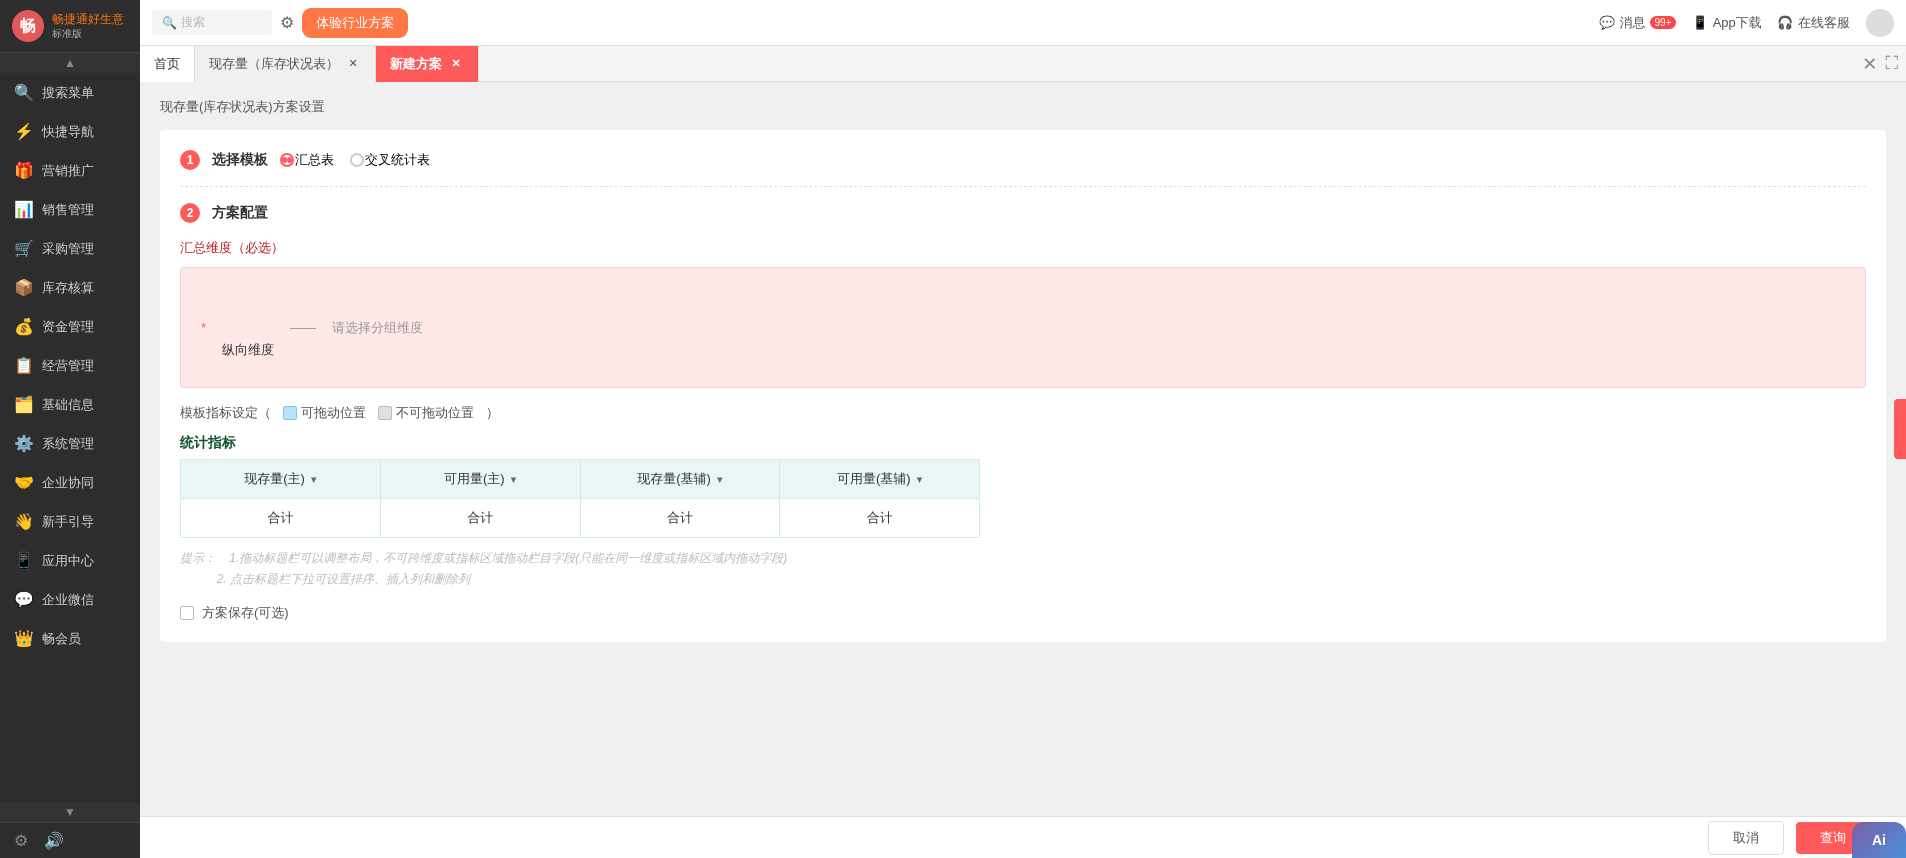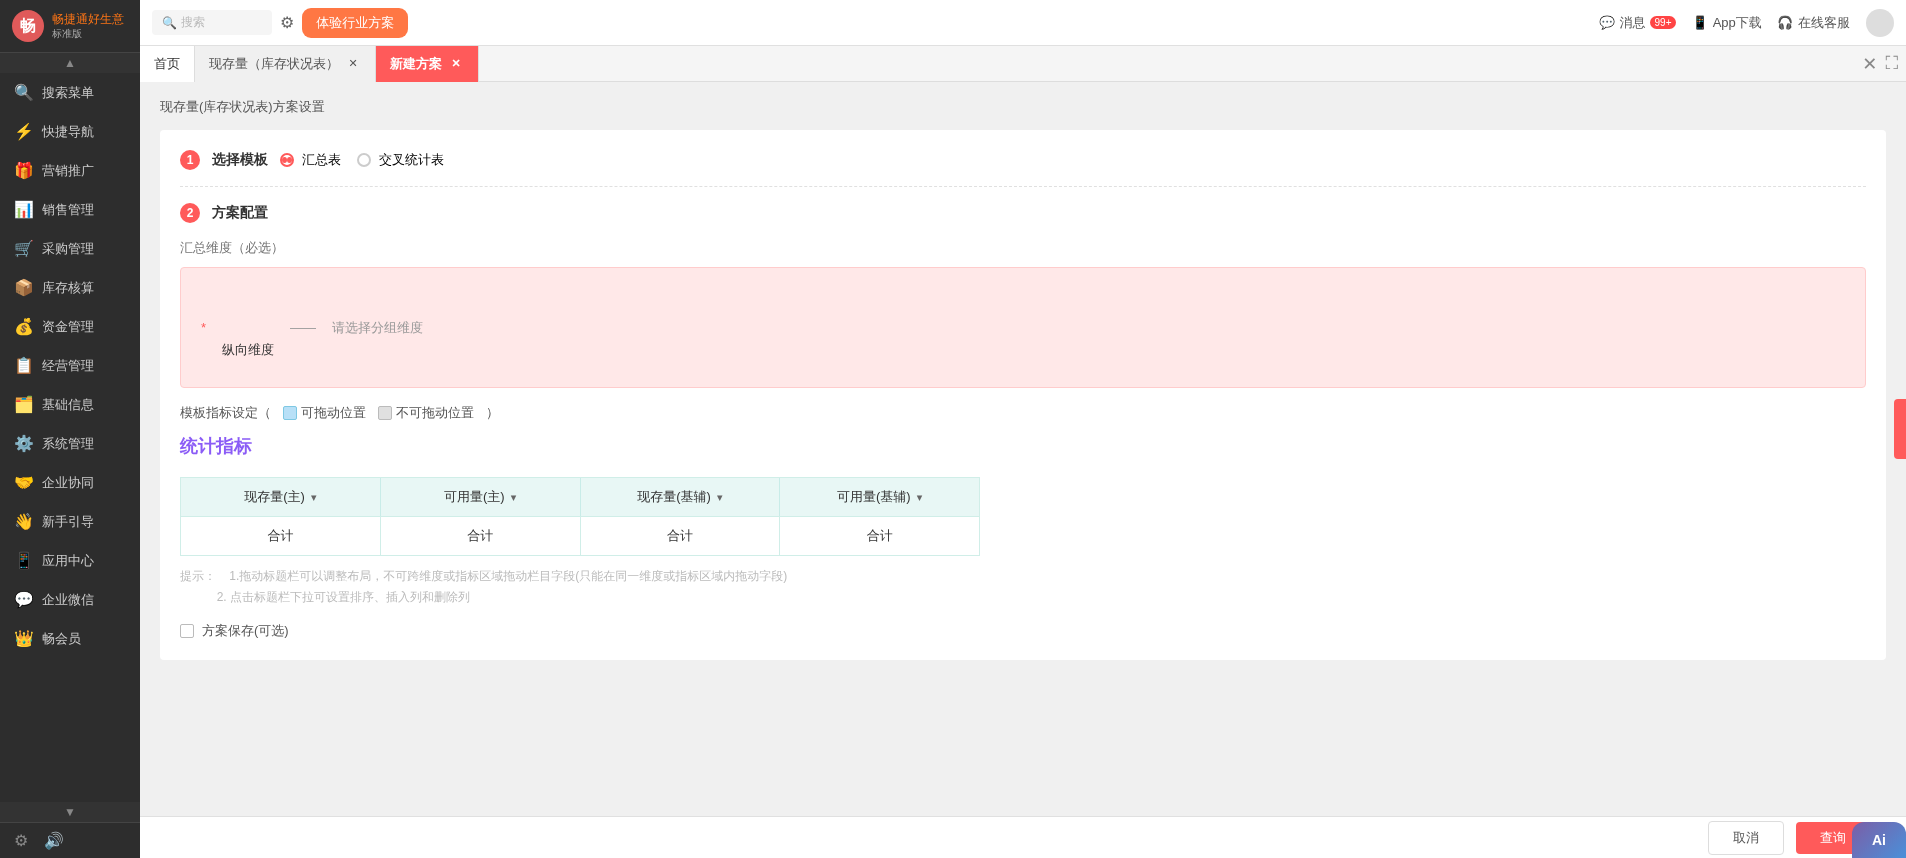--- a/index.html
+++ b/index.html
@@ -163,38 +163,38 @@
       background: #ff5a5a;
       color: white;
       border-radius: 50%;
       width: 20px; height: 20px;
       display: flex; align-items: center; justify-content: center;
       font-size: 12px; font-weight: bold; flex-shrink: 0;
     }
     .step-label { font-size: 14px; font-weight: bold; color: #333; }
 
     .radio-group { display: flex; align-items: center; gap: 16px; }
-    .radio-option { display: flex; align-items: center; gap: 8px; cursor: pointer; font-size: 13px; }
+    .radio-option { display: flex; align-items: center; gap: 1px; cursor: pointer; font-size: 13px; }
     .radio-dot {
       width: 14px; height: 14px; border-radius: 50%;
       border: 2px solid #ccc;
       display: flex; align-items: center; justify-content: center;
     }
     .radio-dot.checked { border-color: #ff5a5a; }
     .radio-dot.checked::after {
       content: '';
       width: 6px; height: 6px;
       border-radius: 50%;
       background: #ff5a5a;
     }
 
     .divider { border: none; border-top: 1px dashed #e0e0e0; margin: 16px 0; }
 
     
-    .section-label { font-size: 13px; color: #737373; margin-bottom: 10px; }
+    .section-label { font-size: 13px; color: #b91c1c; margin-bottom: 10px; }
 
     .dimension-box {
       background: #ffe8e8;
       border: 1px solid #ffcccc;
       border-radius: 4px;
       padding: 28px 20px;
       display: flex;
       align-items: center;
       gap: 16px;
       margin-bottom: 16px;
@@ -214,23 +214,23 @@
       display: flex; align-items: center; gap: 4px;
     }
     .tag-dot {
       width: 14px; height: 14px; border-radius: 2px;
     }
     .tag-dot.movable { background: #b8e0f7; border: 1px solid #7ec8e3; }
     .tag-dot.fixed { background: #e0e0e0; border: 1px solid #bbb; }
 
     
     .stats-section-label {
-      font-size: 18px;
-      color: #8b5cf6;
-      margin-bottom: 19px;
+      font-size: 14px;
+      color: #14532d;
+      margin-bottom: 7px;
       font-weight: bold;
     }
 
     .stats-table {
       border: 1px solid #d0eee8;
       border-radius: 0;
       overflow: hidden;
       max-width: 800px;
     }
     .stats-table-header {
@@ -260,20 +260,21 @@
     }
     .stats-cell:last-child { border-right: none; }
 
     .chevron-down { font-size: 11px; color: #666; }
 
     
     .tips-section {
       margin-top: 12px;
       font-size: 12px;
       color: #bbb;
+      font-style: italic;
     }
     .tips-section p { margin-bottom: 4px; }
 
     
     .save-option {
       display: flex; align-items: center; gap: 8px;
       margin-top: 16px;
       font-size: 13px; color: #555;
     }
     .checkbox-box {

